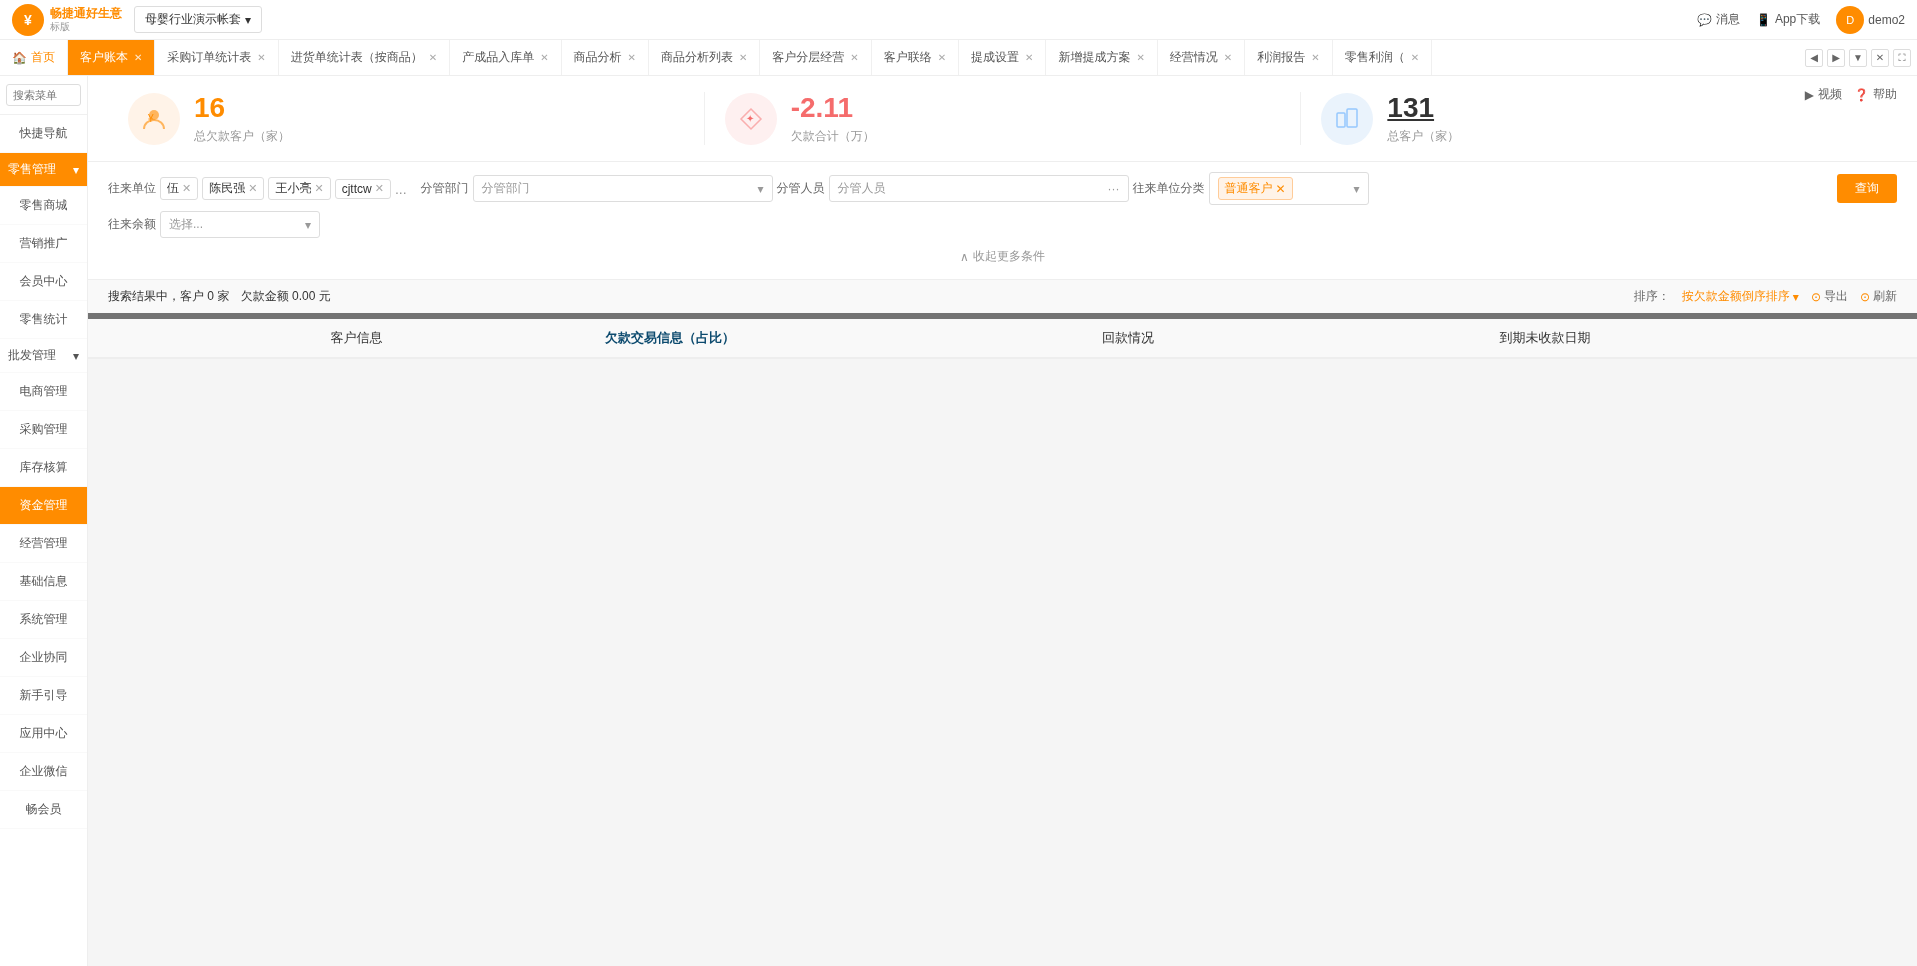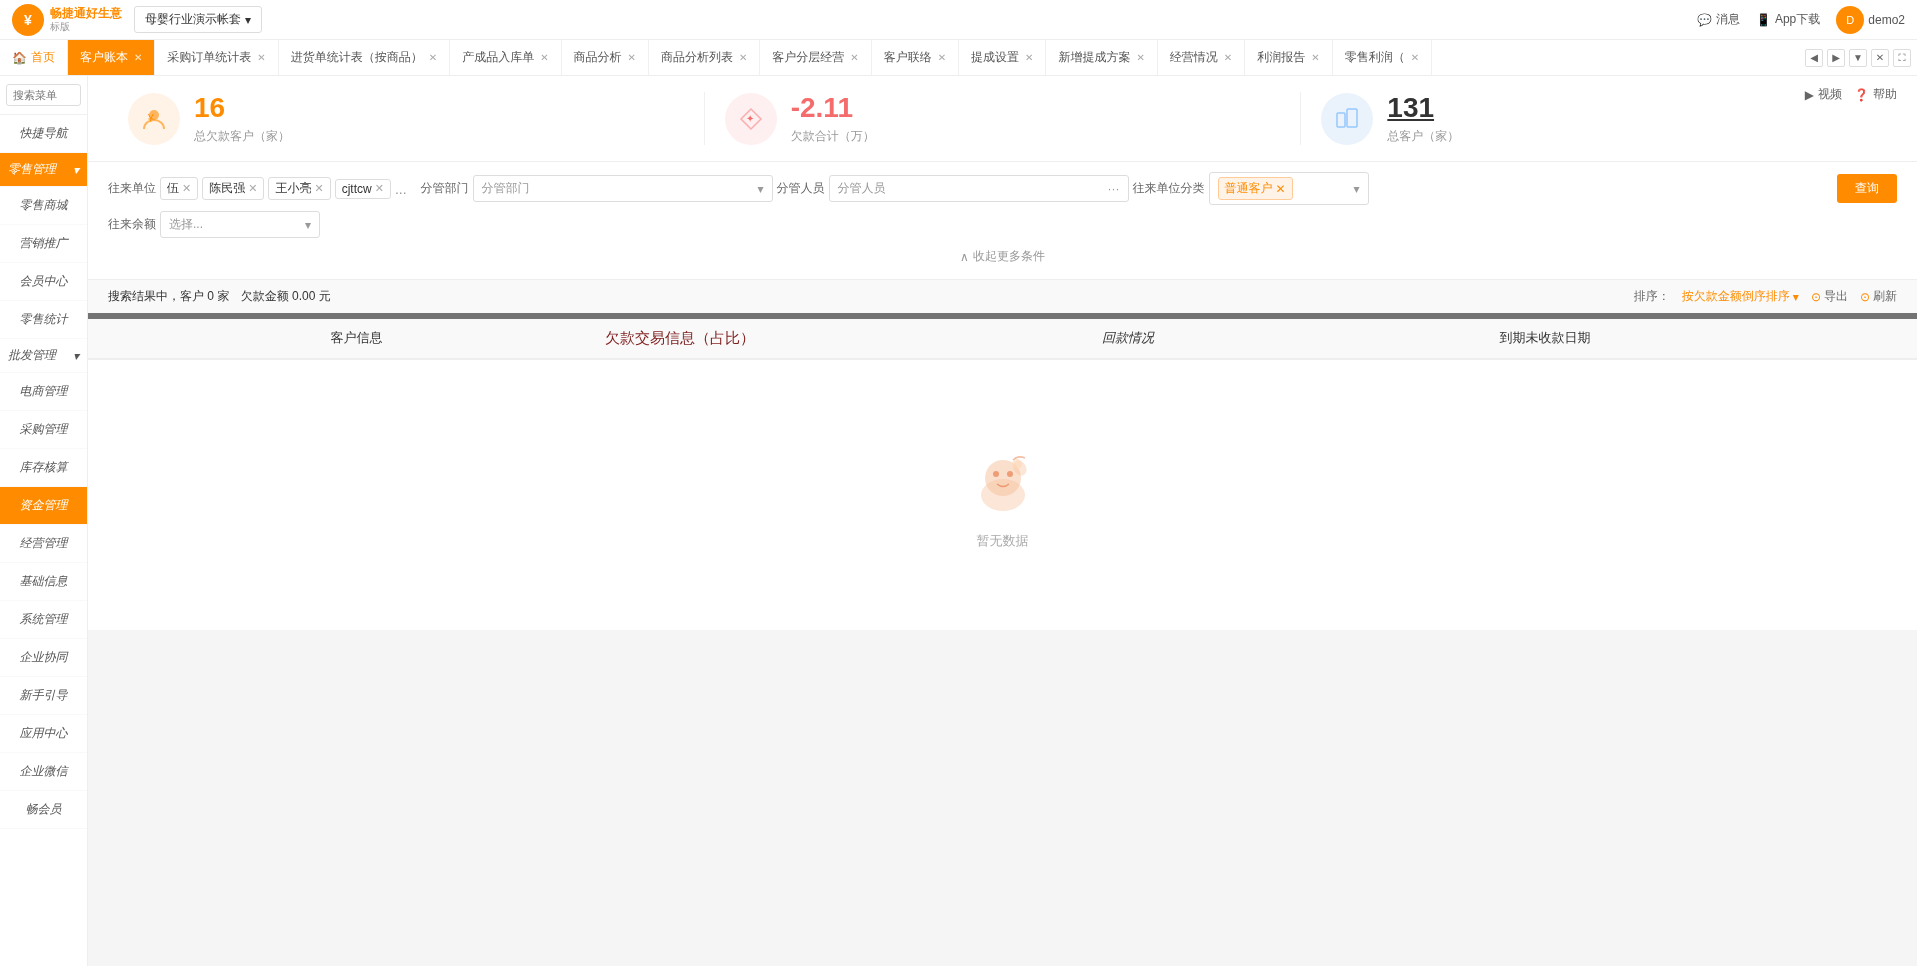--- a/index.html
+++ b/index.html
@@ -162,21 +162,20 @@
       font-size: 11px;
       color: #333;
     }
     .sidebar-nav-item {
       padding: 10px 8px;
       font-size: 12px;
       cursor: pointer;
       color: #555;
       border-bottom: 1px solid #f9f9f9;
       text-align: center;
-      font-style: italic;
     }
     .sidebar-nav-item.active {
       background: #ff8c00;
       color: white;
     }
     .sidebar-nav-item.section-header {
       display: flex;
       align-items: center;
       justify-content: space-between;
       padding: 8px 8px;
@@ -375,22 +374,22 @@
       background: #fff;
       width: 100%;
     }
     .table-header {
       display: flex;
       background: #f9f9f9;
       border-bottom: 2px solid #eee;
       padding: 10px 20px;
     }
     .table-col-customer { flex: 2.5; font-size: 13px; color: #333; font-weight: 500; text-align: center; }
-    .table-col-debt { flex: 2.5; font-size: 15px; color: #7f1d1d; font-weight: 400; }
-    .table-col-repay { flex: 2; font-size: 13px; color: #333; font-weight: 500; font-style: italic; }
+    .table-col-debt { flex: 2.5; font-size: 13px; color: #0c4a6e; font-weight: 700; }
+    .table-col-repay { flex: 2; font-size: 13px; color: #333; font-weight: 500; }
     .table-col-date { flex: 2; font-size: 13px; color: #333; font-weight: 500; }
 
     
     .empty-state {
       display: flex;
       flex-direction: column;
       align-items: center;
       justify-content: center;
       padding: 80px 20px;
       background: #fff;
@@ -706,32 +705,16 @@
     </div>
 
     <div class="data-table">
       <div class="table-header">
         <div class="table-col-customer">客户信息</div>
         <div class="table-col-debt">欠款交易信息（占比）</div>
         <div class="table-col-repay">回款情况</div>
         <div class="table-col-date">到期未收款日期</div>
       </div>
 
-      <div class="empty-state">
-        <div class="empty-illustration">
-          
-          <svg width="80" height="80" viewBox="0 0 80 80" fill="none">
-            <ellipse cx="40" cy="55" rx="22" ry="16" fill="#f5c09a" opacity="0.4"></ellipse>
-            <circle cx="40" cy="38" r="18" fill="#f5c09a" opacity="0.5"></circle>
-            <circle cx="33" cy="34" r="3" fill="#e88050" opacity="0.7"></circle>
-            <circle cx="47" cy="34" r="3" fill="#e88050" opacity="0.7"></circle>
-            <path d="M34 44 Q40 49 46 44" stroke="#e88050" stroke-width="1.5" fill="none" opacity="0.7"></path>
-            <ellipse cx="57" cy="28" rx="6" ry="8" fill="#f5c09a" opacity="0.4" transform="rotate(-30 57 28)"></ellipse>
-            <circle cx="54" cy="24" r="5" fill="#ffd9b8" opacity="0.6"></circle>
-            <path d="M50 20 Q55 15 62 18" stroke="#e88050" stroke-width="1.5" fill="none" opacity="0.5"></path>
-          </svg>
-        </div>
-        <span class="empty-text">暂无数据</span>
-      </div>
     </div>
 
   </div>
 </div>
 
 </body></html>

